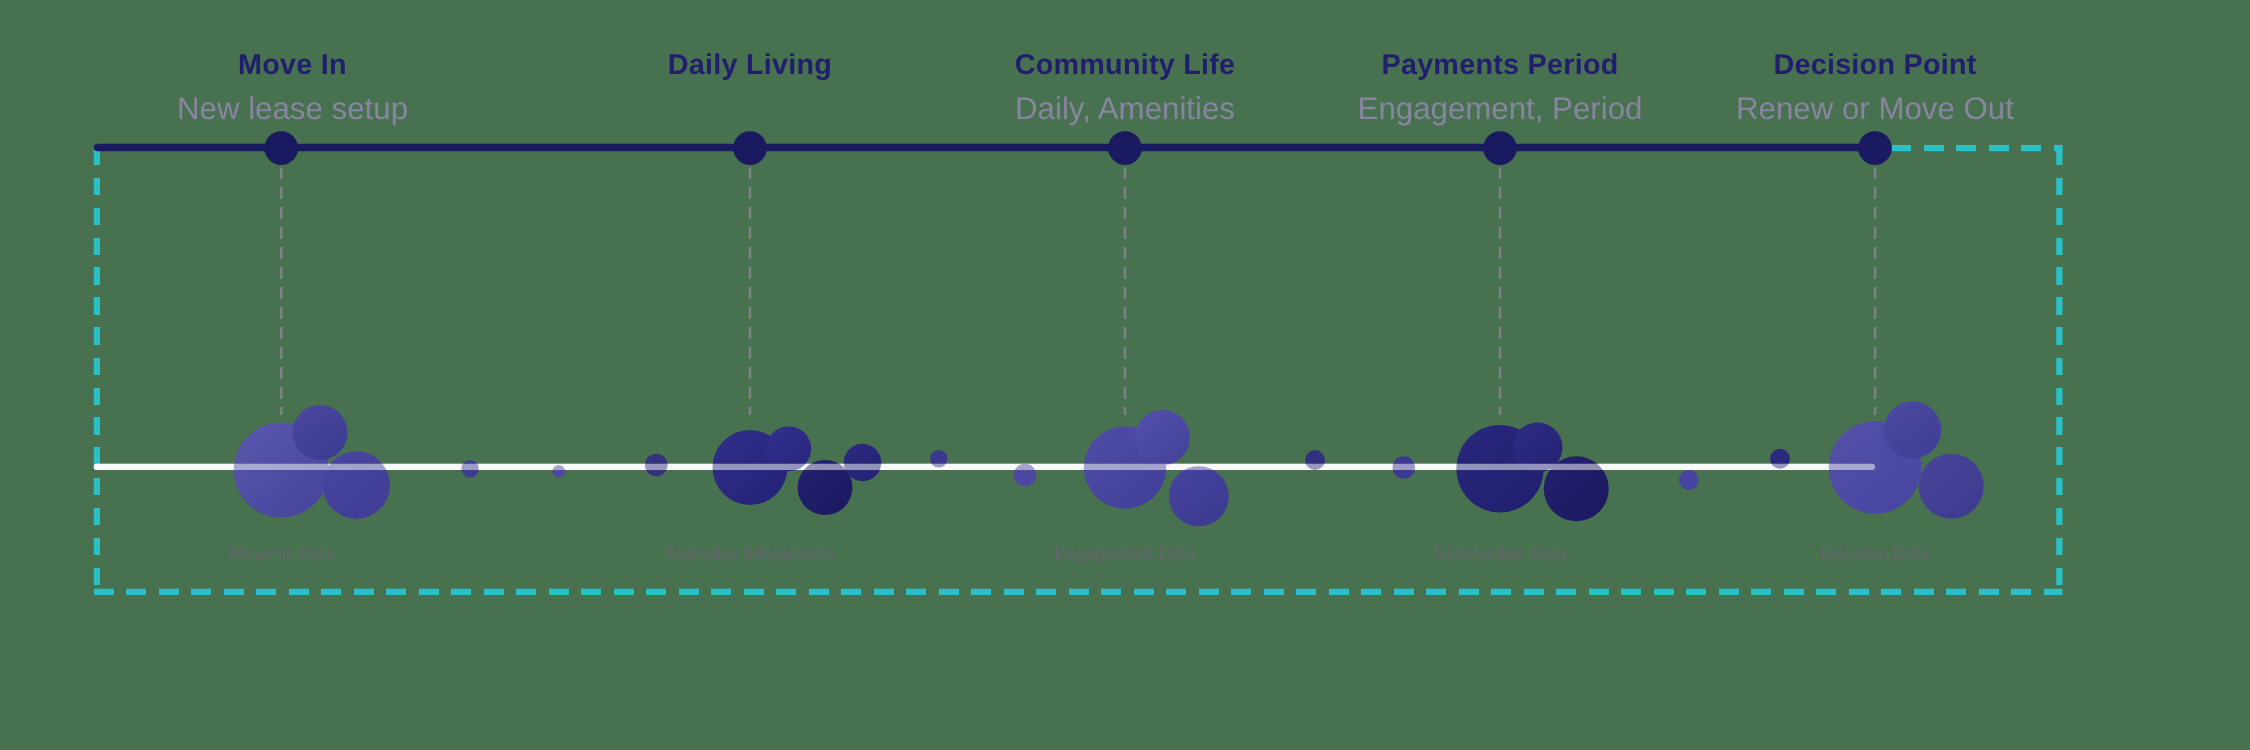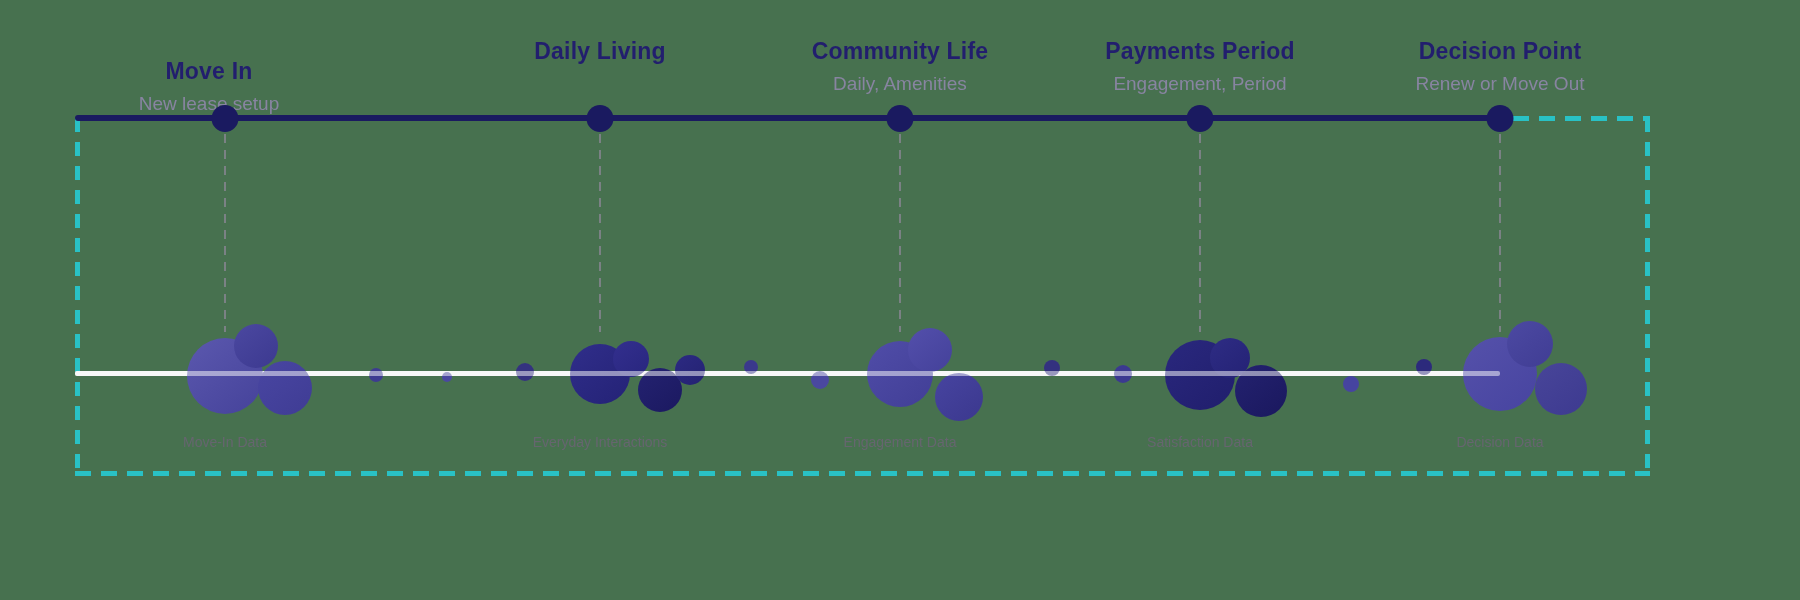--- a/index.html
+++ b/index.html
@@ -37,21 +37,21 @@
   }
   .stage-head{
     position:absolute;top:38px;width:360px;transform:translateX(-50%);
     text-align:center;
   }
   .stage-title{
     font-size:23px;font-weight:700;letter-spacing:.2px;
     color:var(--title);
   }
   .stage-subtitle{
-    margin-top:8px;font-size:19px;font-weight:500;
+    margin-top:8px;font-size:25px;font-weight:500;
     color:var(--subtitle);
   }
   .stage-label{
     position:absolute;top:434px;width:360px;transform:translateX(-50%);
     text-align:center;font-size:14px;font-weight:500;
     color:var(--label);
   }
   .bubble,.small-dot{
     position:absolute;border-radius:50%;
   }
@@ -66,21 +66,21 @@
   <div class="edge v" style="left:75px;  top:118px; height:358px;"></div>
   <div class="edge v" style="left:1645px;top:118px; height:358px;"></div>
   <div class="edge h" style="left:75px;  top:471px; width:1575px;"></div>
   <div class="edge h" style="left:1513px;top:116px;width:137px;"></div>
 
   <div class="timeline-line" style="left:75px;width:1438px;"></div>
 
   <div class="baseline" style="left:75px;width:1425px;"></div>
 
   <div id="stages-layer">
-      <div class="stage-head" style="left: 209px; margin-top: 20px;">
+      <div class="stage-head" style="left: 234px;">
         <div class="stage-title">Move In</div>
         <div class="stage-subtitle">New lease setup</div>
       </div>
       <div class="timeline-dot" style="left: 225px;"></div>
       <div class="connector" style="left: 225px;"></div>
       <div class="stage-label" style="left: 225px;">Move-In Data</div>
       <div class="stage-head" style="left: 600px;">
         <div class="stage-title">Daily Living</div>
       </div>
       <div class="timeline-dot" style="left: 600px;"></div>

